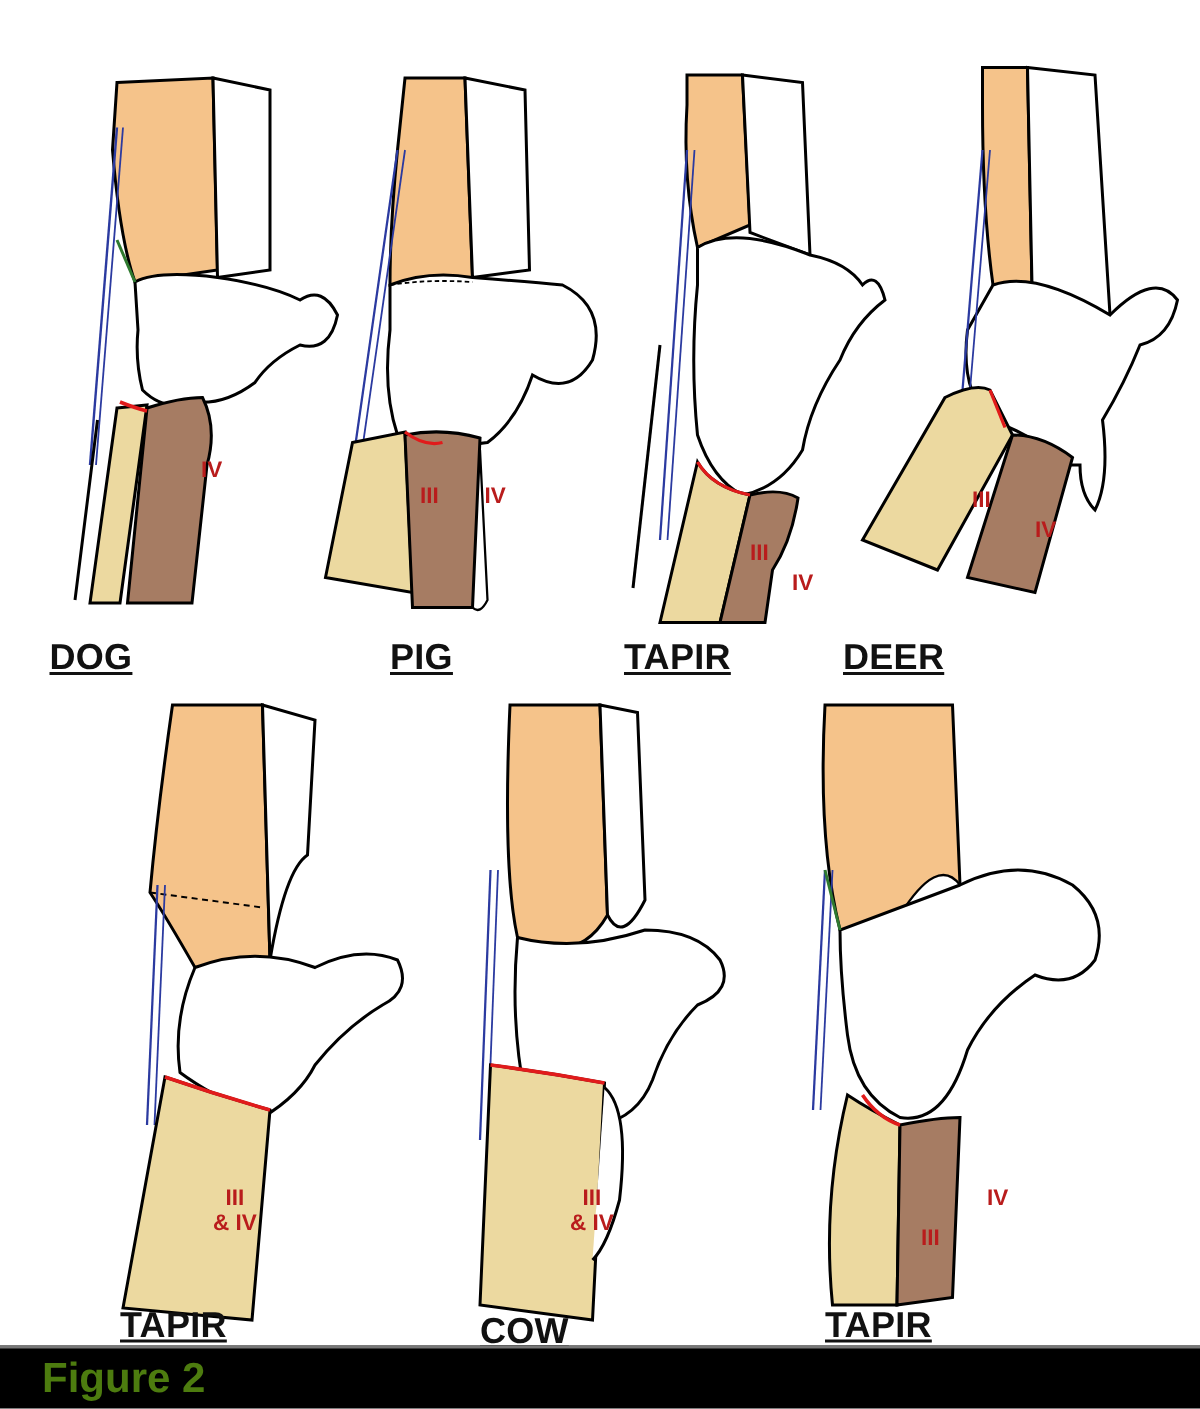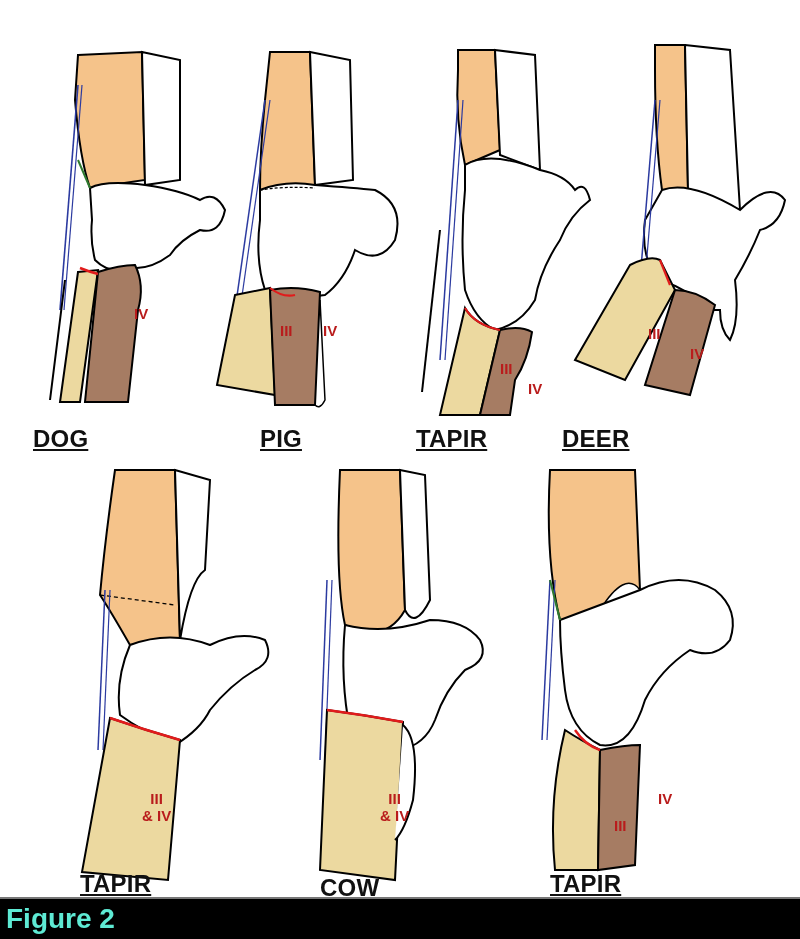--- a/index.html
+++ b/index.html
@@ -2,21 +2,21 @@
 <html><head>
 <meta charset="utf-8">
 <style>
   html,body{margin:0;padding:0;background:#fff;}
   body{width:800px;height:939px;position:relative;overflow:hidden;font-family:"Liberation Sans",sans-serif;}
   .panel{position:absolute;}
   .panel svg{position:absolute;left:0;top:0;overflow:visible;}
   .species-label{position:absolute;font-weight:bold;font-size:24px;color:#111;letter-spacing:0.2px;text-decoration:underline;}
   .bone-label{position:absolute;font-weight:bold;font-size:15px;color:#b91c1c;text-align:center;line-height:17px;margin-left:40px;}
   .footer{position:absolute;left:0;top:897px;width:800px;height:42px;background:#000;border-top:2px solid #777;}
-  .footer-title{position:absolute;left:6px;top:4px;color:#5eead4;font-weight:bold;font-size:28px;}
+  .footer-title{position:absolute;left:28px;top:4px;color:#4d7c0f;font-weight:bold;font-size:28px;}
 </style>
 </head>
 <body>
 
 <div class="panel" style="left:30px;top:40px;width:200px;height:400px;">
   <svg width="200" height="400">
     <path d="M48 15 L112 12 L115 140 L60 148 Q50 120 45 60 Z" fill="#f5c38a" stroke="#000" stroke-width="2"></path>
     <path d="M112 12 L150 20 L150 140 L115 145 Z" fill="#fff" stroke="#000" stroke-width="2"></path>
     <path d="M60 148 Q75 140 115 145 Q150 150 170 160 Q185 150 195 170 Q190 195 170 190 Q150 200 140 215 Q120 230 100 228 Q80 235 65 220 Q60 200 62 180 Z" fill="#fff" stroke="#000" stroke-width="2"></path>
     <path d="M48 45 L30 270" stroke="#2b3aa0" stroke-width="1.6" fill="none"></path>

